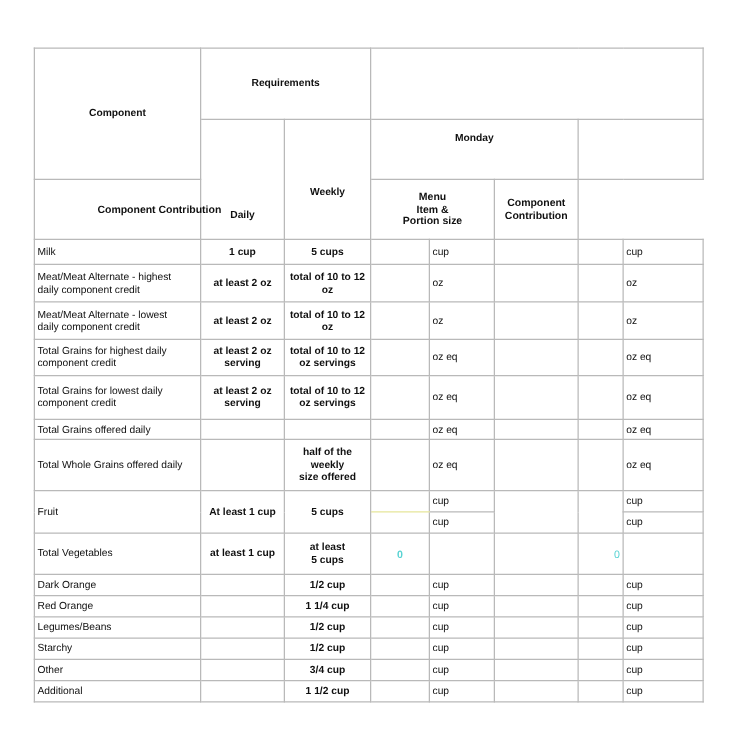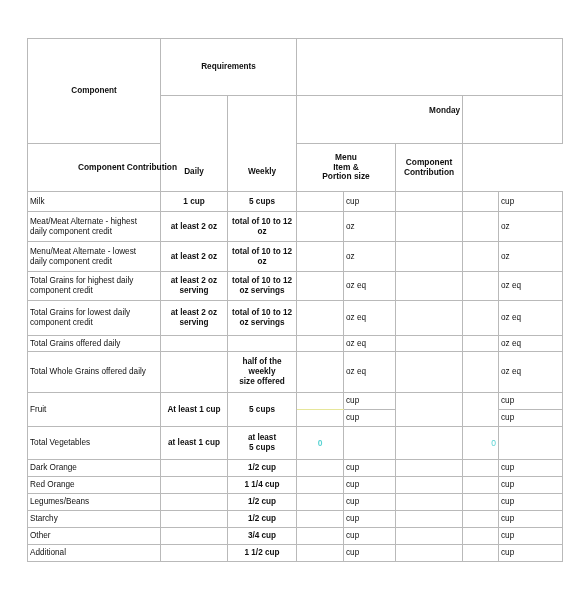--- a/index.html
+++ b/index.html
@@ -40,21 +40,21 @@
   .bl{border-left:1.6px solid #2b2b2b;}
   .br{border-right:1.6px solid #2b2b2b;}
   .thinr{border-right:1px solid #9a9a9a;}
   .nobr{border-right:none;}
   .nobb{border-bottom:none;}
 
   
   .c{text-align:center;font-weight:bold;}
   .l{text-align:left;padding-left:3px;}
   .r{text-align:right;padding-right:5px;}
-  .b{font-weight:bold;text-align:right;}
+  .b{font-weight:bold;}
   .zero{color:#59d3d3;font-size:8.5px;}
   .hdr{font-size:8.4px;margin-left:12px;}
   .unit{font-size:8.2px;}
 </style>
 </head>
 <body>
 
 <div id="sheet">
 <table class="grid">
   <colgroup>
@@ -70,21 +70,21 @@
 
   <tbody>
         <tr style="height:57px">
     <td class="gray c bt bl bb" rowspan="2">Component</td>
     <td class="gray c bt br" colspan="2">Requirements</td>
     <td class="gray bt br" colspan="5"></td>
   </tr>
 
   <tr style="height:48px">
     <td class="white c bb" rowspan="2" style="vertical-align:bottom;padding-bottom:14px">Daily</td>
-    <td class="white c bb br" rowspan="2" style="vertical-align:bottom;padding-bottom:14px">Weekly</td>
+    <td class="white c bb br" rowspan="2" style="vertical-align:bottom;padding-bottom:32px">Weekly</td>
     <td class="white c b br" colspan="3" style="vertical-align:top;padding-top:10px">Monday</td>
     <td class="white bb" colspan="2"></td>
   </tr>
 
   <tr style="height:48px">
     <td class="white c hdr bb thinr nobr" colspan="2">Component Contribution</td>
     <td class="white c hdr bb br" colspan="2">
       <div>Menu</div>
       <div>Item &amp;</div>
       <div>Portion size</div>
@@ -115,21 +115,21 @@
     </td>
     <td class="yel nobb"></td>
     <td class="white l unit" style="vertical-align:middle">oz</td>
     <td class="yel nobb"></td>
     <td class="yel nobb"></td>
     <td class="white l unit br">oz</td>
   </tr>
 
   <tr style="height:30px">
     <td class="white l bl bb">
-      <div>Menu/Meat Alternate - lowest</div>
+      <div>Meat/Meat Alternate - lowest</div>
       <div>daily component credit</div>
     </td>
     <td class="white c bb">at least 2 oz</td>
     <td class="white c bb br">
       <div>total of 10 to 12</div>
       <div>oz</div>
     </td>
     <td class="yel bb"></td>
     <td class="white l unit bb">oz</td>
     <td class="yel bb"></td>

